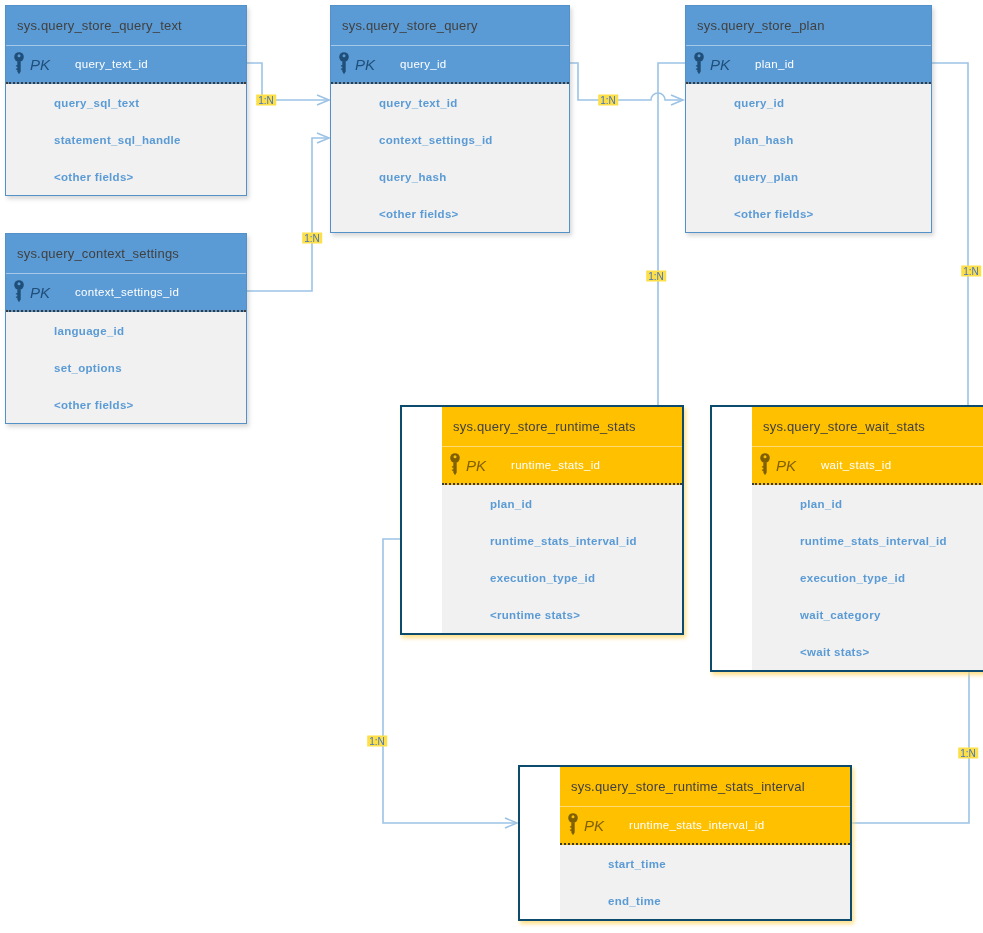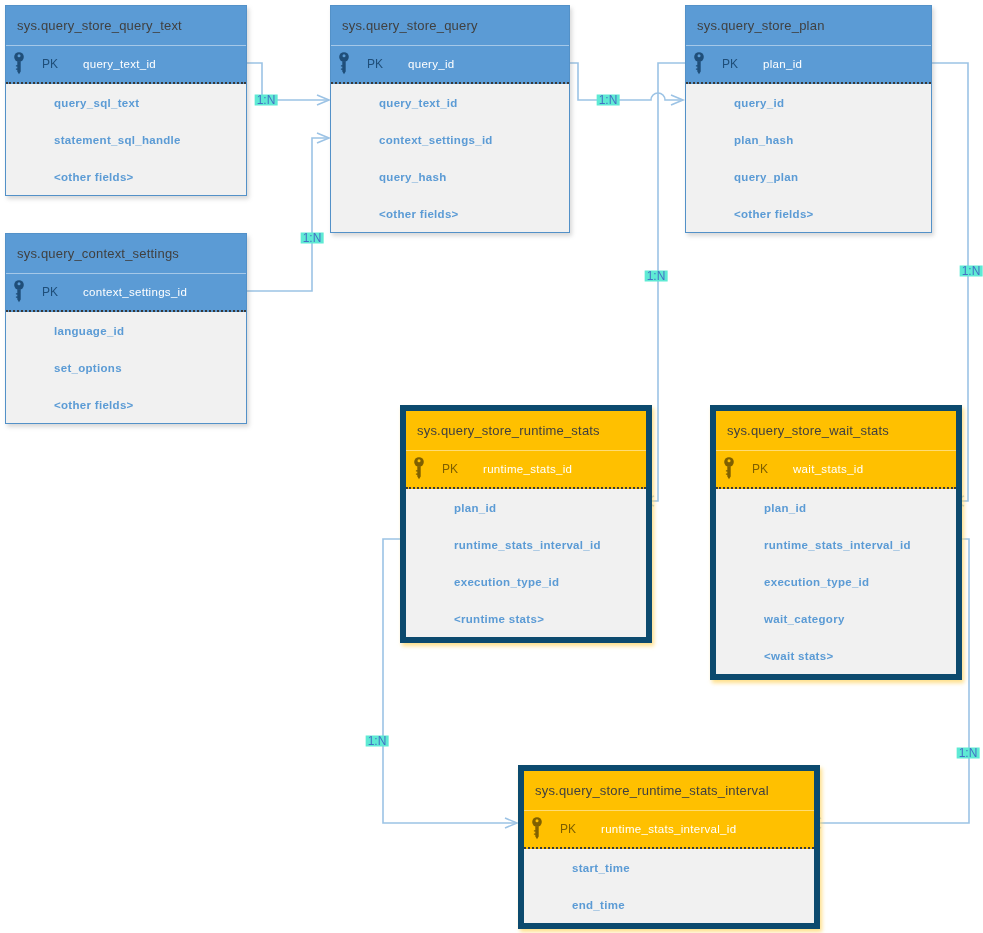--- a/index.html
+++ b/index.html
@@ -10,37 +10,37 @@
   svg.wires{position:absolute;left:0;top:0;width:983px;height:933px;}
   svg.wires path, svg.wires polyline{fill:none;stroke:#9CC3E5;stroke-width:1.6;}
 
   .table{position:absolute;box-shadow:2px 3px 4px rgba(120,120,120,0.28);}
   .table.orange{box-shadow:2px 3px 4px rgba(255,214,100,0.75);}
   .t-header{height:39px;display:flex;align-items:center;padding-left:11px;
     color:#404040;font-size:13px;letter-spacing:0.2px;}
   .blue  .t-header,.blue  .t-pk{background:#5B9BD5;}
   .orange .t-header,.orange .t-pk{background:#FFC000;}
   .blue  {border:1px solid #5391c8;}
-  .orange{border:6px solid #0c4a6e;}
+  .orange{border:2px solid #0c4a6e;padding-left:40px;}
   .t-header{border-bottom:1px solid rgba(255,255,255,0.45);}
   .t-pk{height:38px;display:flex;align-items:center;border-bottom:2px dotted #3a3a3a;box-sizing:border-box;}
   .key{width:13px;height:24px;margin-left:7px;display:inline-block;}
   .blue  .key .kbody{fill:#1F4E79;}
   .orange .key .kbody{fill:#7F6000;}
   .blue  .key .hole{fill:#5B9BD5;}
   .orange .key .hole{fill:#FFC000;}
-  .pk-tag{font-size:12px;margin-left:16px;}
+  .pk-tag{font-size:15px;margin-left:4px;font-style:italic;}
   .blue  .pk-tag{color:#1F4E79;}
   .orange .pk-tag{color:#7F6000;}
   .pk-field{color:#ffffff;font-size:11.5px;margin-left:25px;letter-spacing:0.3px;}
   .t-body{background:#F1F1F1;font-weight:bold;}
   .t-row{height:37px;display:flex;align-items:center;padding-left:48px;
     color:#5B9BD5;font-size:11.5px;letter-spacing:0.3px;}
-  .rel-label{position:absolute;transform:translate(-50%,-50%);background:#5eead4;
-    color:#4472C4;font-size:12px;padding:0 2px;line-height:11px;}
+  .rel-label{position:absolute;transform:translate(-50%,-50%);background:#fde047;
+    color:#4472C4;font-size:10px;padding:0 2px;line-height:11px;}
 </style>
 </head>
 <body>
 
 <div id="canvas">
 
   <svg class="wires">
 
     <path d="M245,63 H262 V100 H327"></path>
     <polyline points="317,95 329,100 317,105"></polyline>

